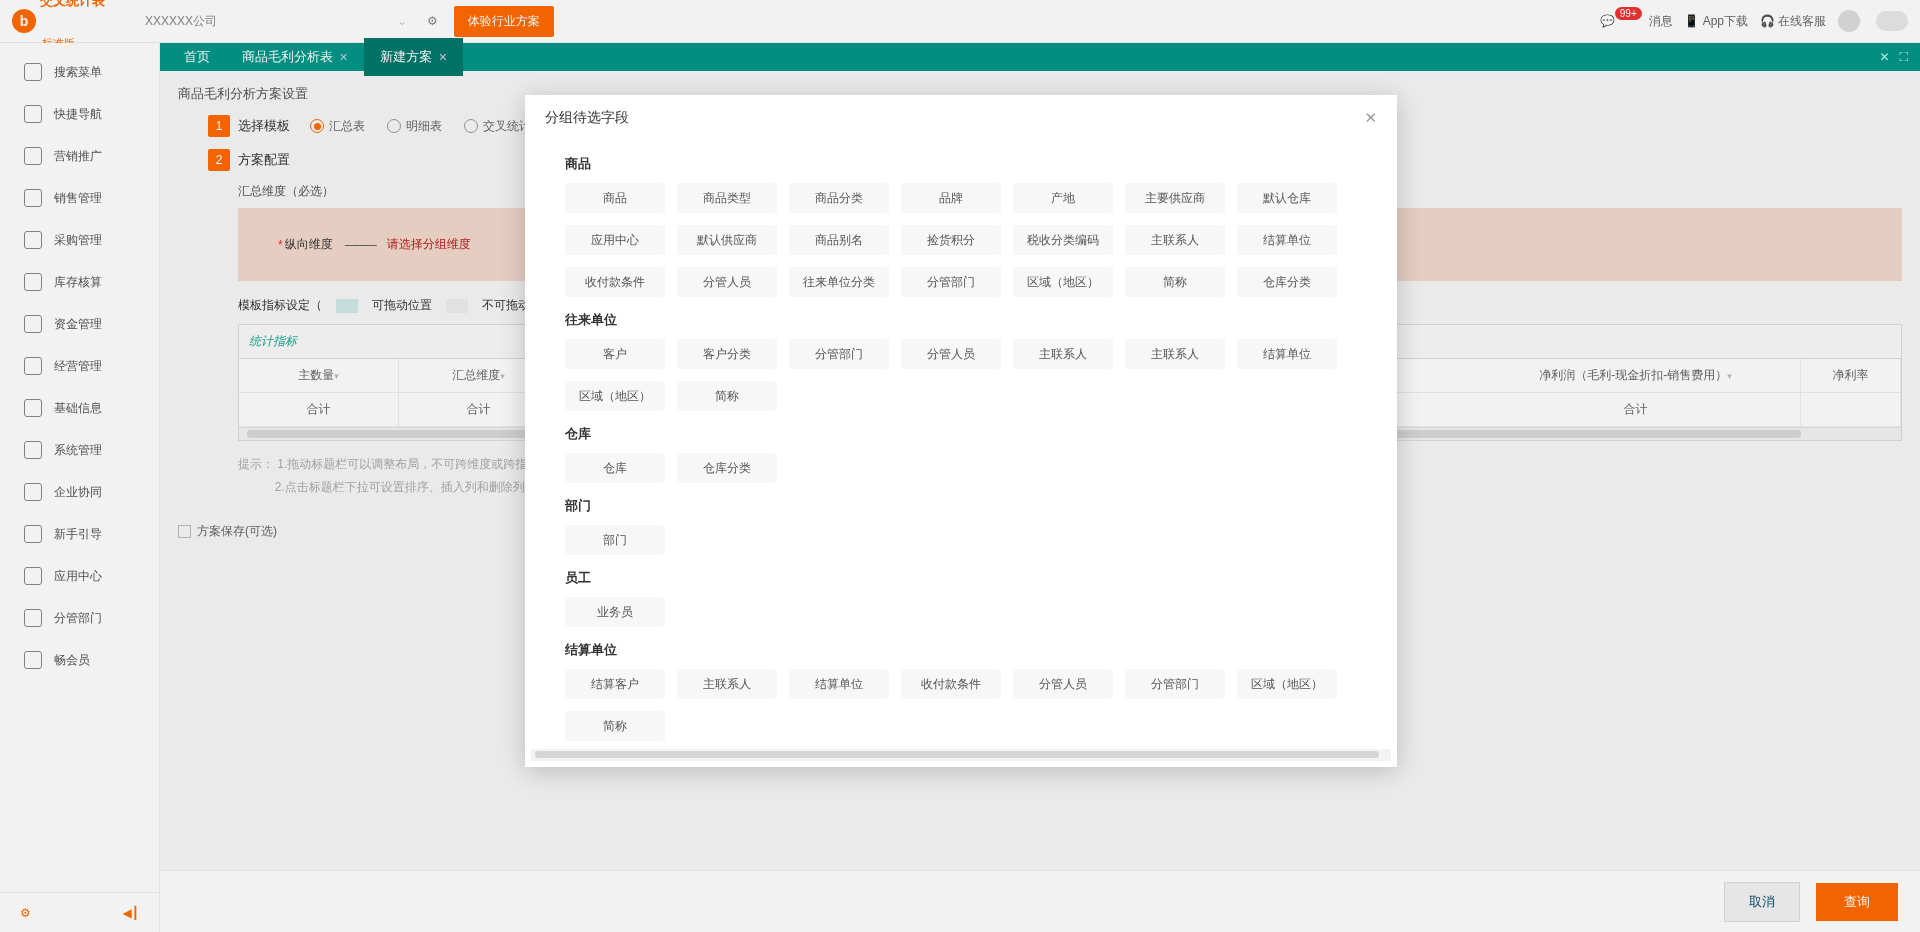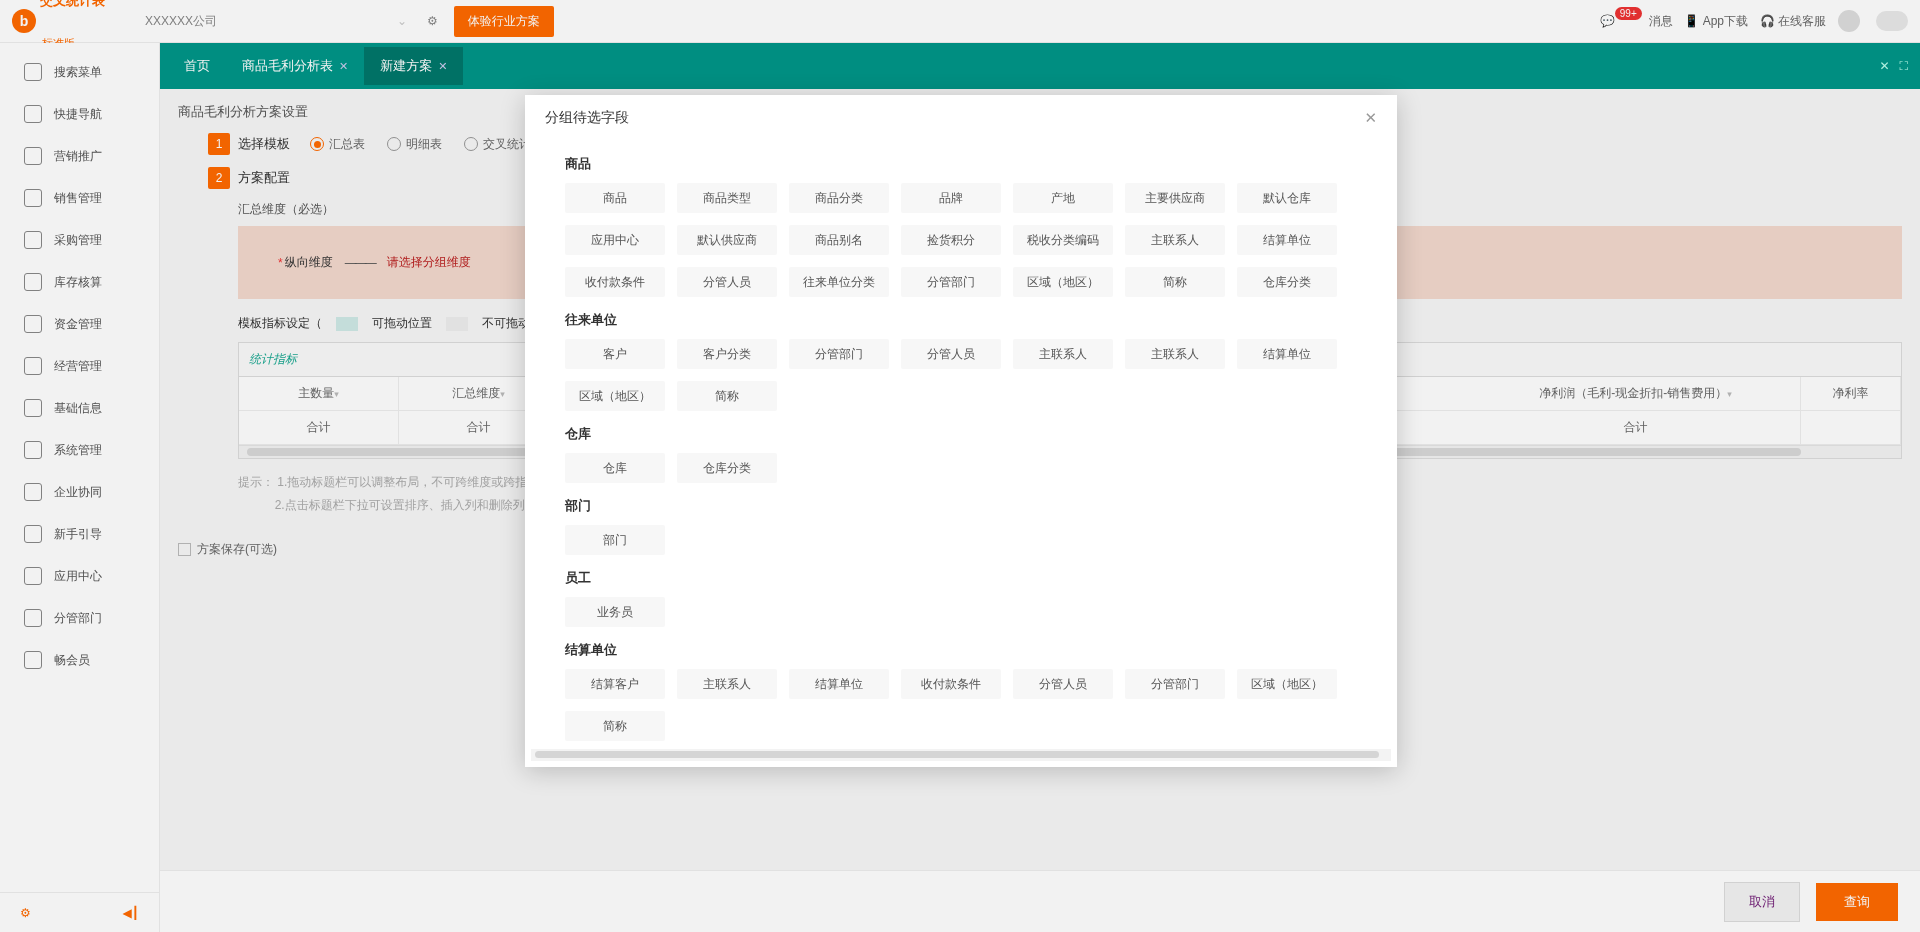--- a/index.html
+++ b/index.html
@@ -29,21 +29,21 @@
 .sidebar { width: 160px; background: #fff; border-right: 1px solid #eee; display: flex; flex-direction: column; }
 .sidebar-list { flex: 1; padding-top: 8px; }
 .sidebar-item { display: flex; align-items: center; padding: 12px 24px; color: #555; cursor: pointer; }
 .sidebar-item .si-icon { width: 18px; height: 18px; margin-right: 12px; border: 1.5px solid #888; border-radius: 3px; display: flex; align-items: center; justify-content: center; font-size: 10px; color: #888; }
 .sidebar-bottom { height: 40px; display: flex; align-items: center; justify-content: space-between; padding: 0 20px; border-top: 1px solid #eee; }
 .sidebar-bottom .gear2 { color: #ff6a00; }
 .sidebar-bottom .collapse { color: #ff6a00; }
 
 
 .main { flex: 1; display: flex; flex-direction: column; background: #f7f7f7; }
-.tabs { height: 46px; background: #009688; display: flex; align-items: center; padding-left: 8px; }
+.tabs { height: 28px; background: #009688; display: flex; align-items: center; padding-left: 8px; }
 .tab { color: #fff; padding: 10px 16px; font-size: 13px; cursor: pointer; display: flex; align-items: center; gap: 6px; }
 .tab.active { background: #00786b; }
 .tab-close { color: #cce; font-size: 11px; }
 .tabs-right { margin-left: auto; display: flex; gap: 10px; padding-right: 12px; color: #bfe; }
 
 .content { flex: 1; padding: 14px 18px; position: relative; overflow: hidden; }
 .page-title { font-size: 13px; color: #555; margin-bottom: 12px; }
 
 .step-row { display: flex; align-items: center; margin: 12px 0 12px 30px; }
 .step-num { width: 22px; height: 22px; background: #ff6a00; color: #fff; display: flex; align-items: center; justify-content: center; font-size: 12px; border-radius: 2px; margin-right: 8px; }
@@ -74,21 +74,21 @@
 .sort-ic { color: #bbb; font-size: 9px; }
 .hscroll { height: 13px; background: #f3f3f3; border-top: 1px solid #e5e5e5; position: relative; }
 .hscroll-thumb { position: absolute; left: 8px; top: 2px; right: 100px; height: 8px; background: #d8d8d8; border-radius: 4px; }
 
 .hints { color: #aaa; font-size: 12px; margin-top: 12px; line-height: 1.9; }
 .save-row { display: flex; align-items: center; gap: 6px; margin-top: 24px; color: #666; }
 .chk { width: 13px; height: 13px; border: 1px solid #bbb; }
 
 
 .footer { position: absolute; bottom: 0; right: 0; left: 160px; height: 62px; display: flex; align-items: center; justify-content: flex-end; gap: 16px; padding-right: 22px; background: #fff; border-top: 1px solid #eee; }
-.btn-cancel { background: #f3f3f3; border: 1px solid #ddd; padding: 10px 24px; color: #701a75; cursor: pointer; font-size: 13px; }
+.btn-cancel { background: #f3f3f3; border: 1px solid #ddd; padding: 10px 24px; color: #0c4a6e; cursor: pointer; font-size: 13px; }
 .btn-query { background: #ff6a00; border: none; padding: 10px 28px; color: #fff; cursor: pointer; font-size: 13px; }
 
 
 .mask { position: absolute; inset: 0; background: rgba(0,0,0,0.05); }
 .modal { position: absolute; left: 525px; top: 95px; width: 872px; height: 672px; background: #fff; box-shadow: 0 4px 24px rgba(0,0,0,0.2); display: flex; flex-direction: column; }
 .modal-head { display: flex; align-items: center; justify-content: space-between; padding: 14px 20px; }
 .modal-title { font-size: 14px; color: #333; }
 .modal-close { color: #999; cursor: pointer; font-size: 15px; }
 .modal-body { flex: 1; overflow-y: auto; padding: 0 40px 10px 40px; position: relative; }
 .modal-body::-webkit-scrollbar { width: 10px; }

